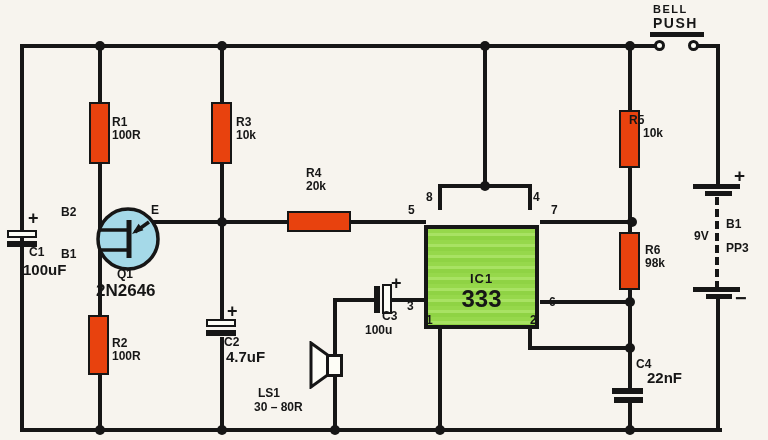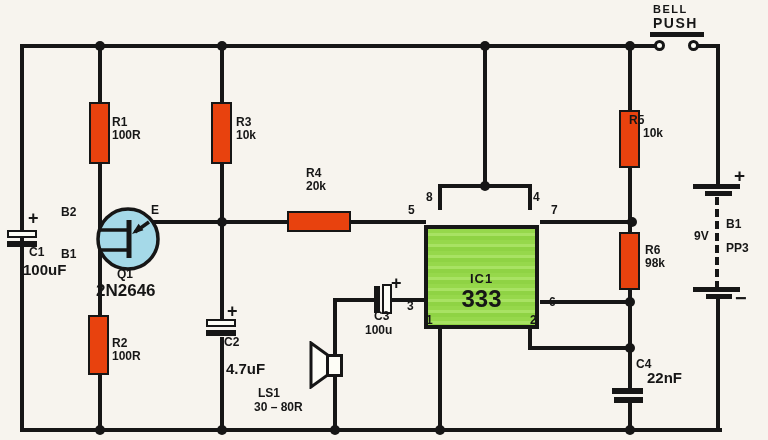--- a/index.html
+++ b/index.html
@@ -171,24 +171,24 @@
   <div class="lbl" style="left:643px;top:127px">10k</div>
   <div class="lbl" style="left:645px;top:244px">R6</div>
   <div class="lbl" style="left:645px;top:257px">98k</div>
 
   <div class="sign" style="left:28px;top:209px">+</div>
   <div class="lbl" style="left:29px;top:246px">C1</div>
   <div class="lbl lbl-lg" style="left:23px;top:262px">100uF</div>
 
   <div class="sign" style="left:227px;top:302px">+</div>
   <div class="lbl" style="left:224px;top:336px">C2</div>
-  <div class="lbl lbl-lg" style="left:226px;top:361px">4.7uF</div>
+  <div class="lbl lbl-lg" style="left:226px;top:349px">4.7uF</div>
 
   <div class="sign" style="left:391px;top:274px">+</div>
-  <div class="lbl" style="left:374px;top:310px">C3</div>
+  <div class="lbl" style="left:382px;top:310px">C3</div>
   <div class="lbl" style="left:365px;top:324px">100u</div>
 
   <div class="lbl" style="left:636px;top:358px">C4</div>
   <div class="lbl lbl-lg" style="left:647px;top:370px">22nF</div>
 
   <div class="lbl" style="left:61px;top:206px">B2</div>
   <div class="lbl" style="left:151px;top:204px">E</div>
   <div class="lbl" style="left:61px;top:248px">B1</div>
   <div class="lbl" style="left:117px;top:268px">Q1</div>
   <div class="lbl lbl-xl" style="left:96px;top:282px">2N2646</div>

